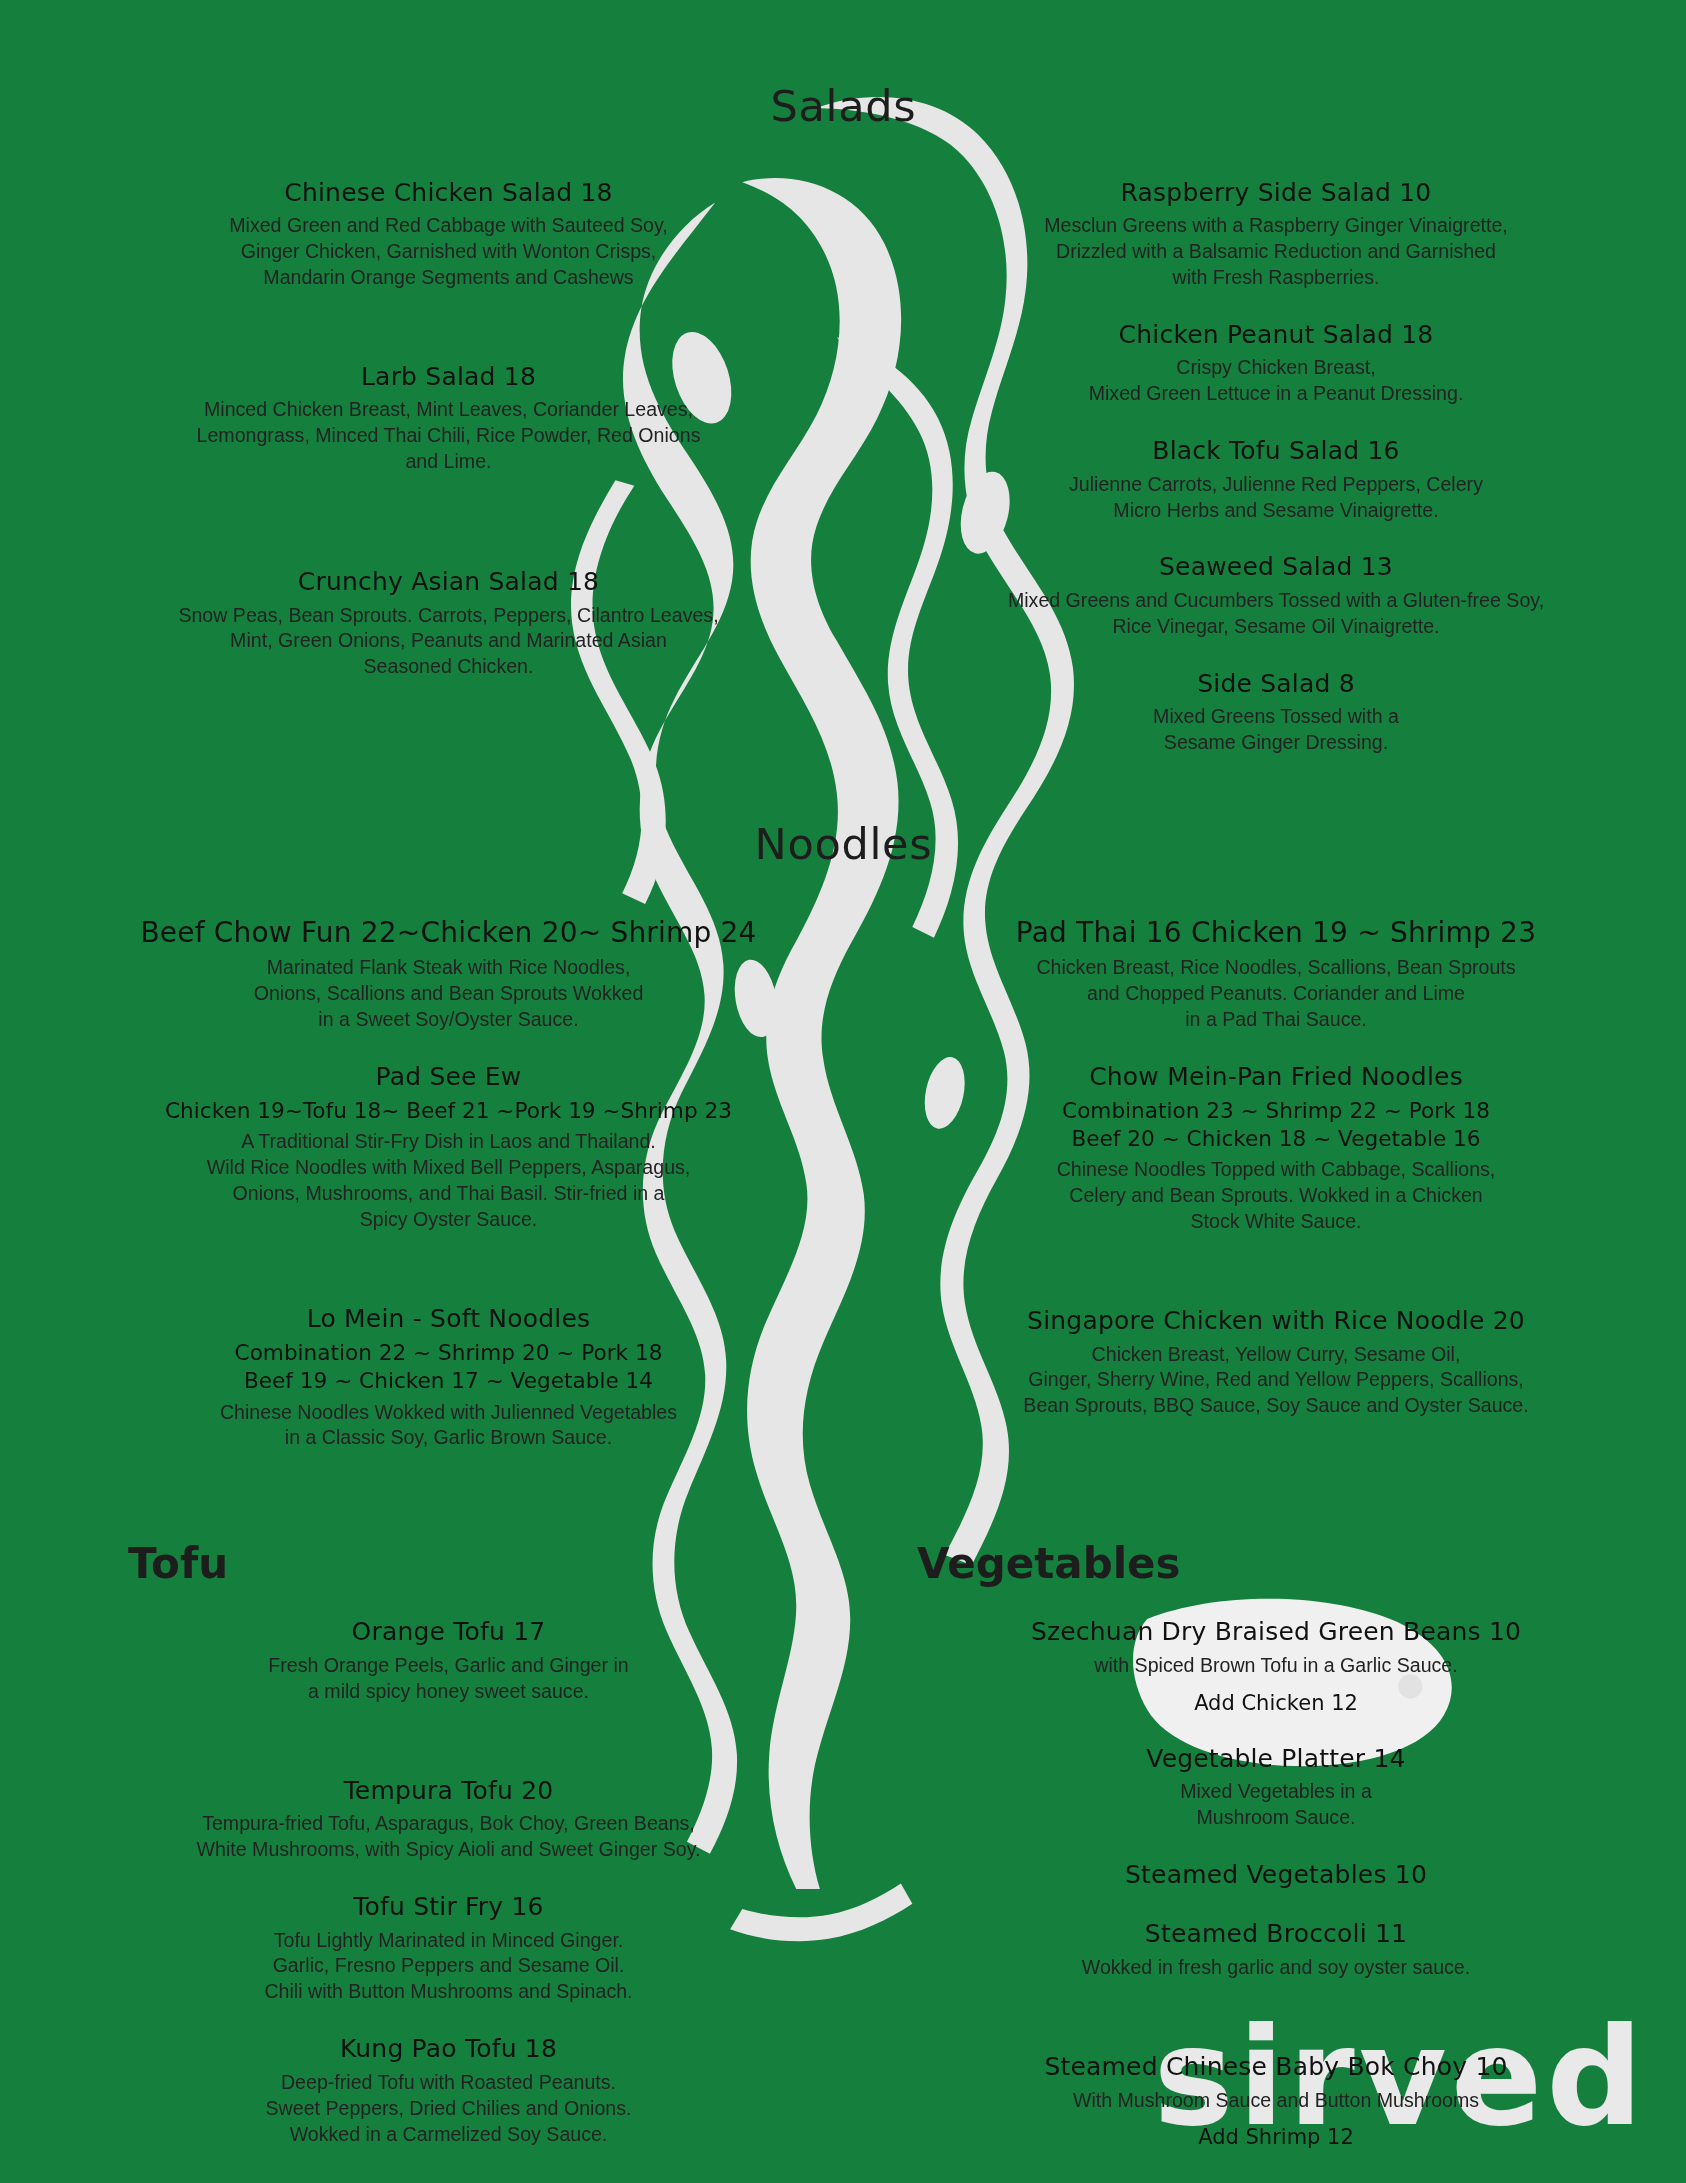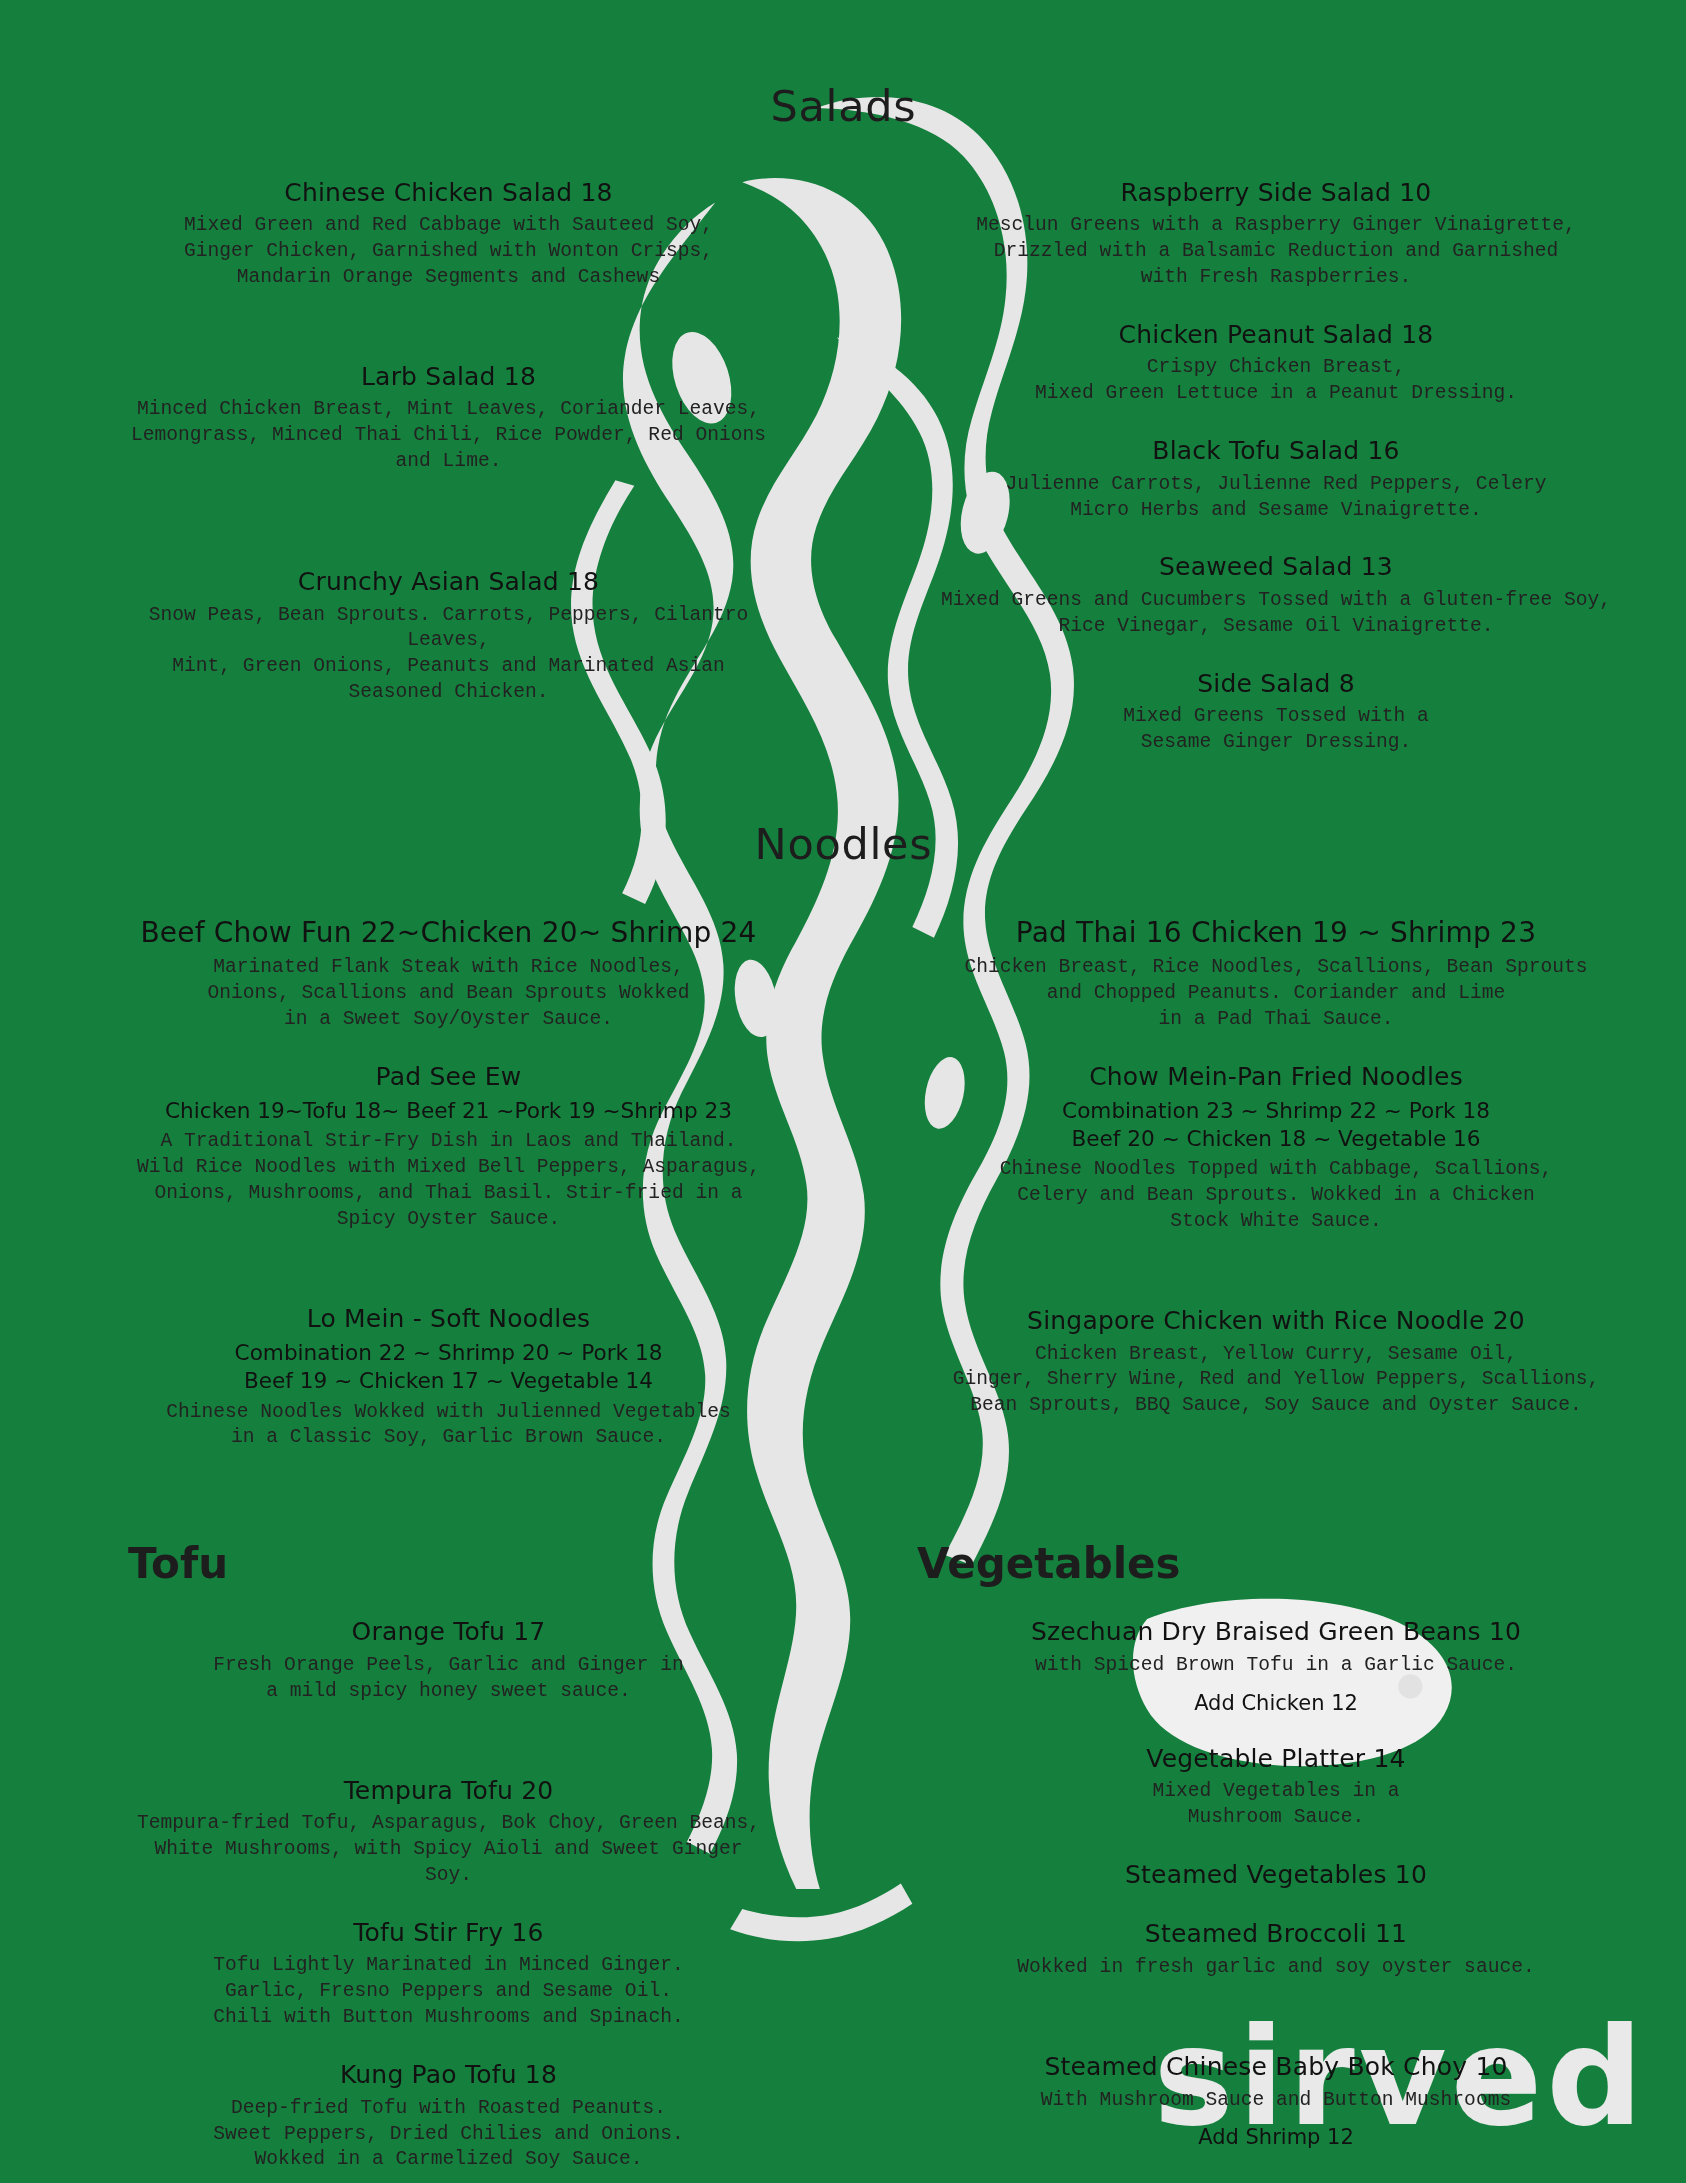--- a/index.html
+++ b/index.html
@@ -81,21 +81,21 @@
   }
   .item-name.big { font-size: 28px; }
   .item-sub {
     font-family: "DejaVu Sans", sans-serif;
     font-size: 21.6px;
     color: #111;
     margin-bottom: 4px;
     line-height: 1.3;
   }
   .item-desc {
-    font-family: Liberation Mono, monospace;
+    font-family: Liberation Sans, sans-serif;
     font-size: 19.6px;
     line-height: 1.32;
     color: #222;
   }
   .item-extra {
     font-family: "DejaVu Sans", sans-serif;
     font-size: 21px;
     color: #111;
     margin-top: 12px;
   }

